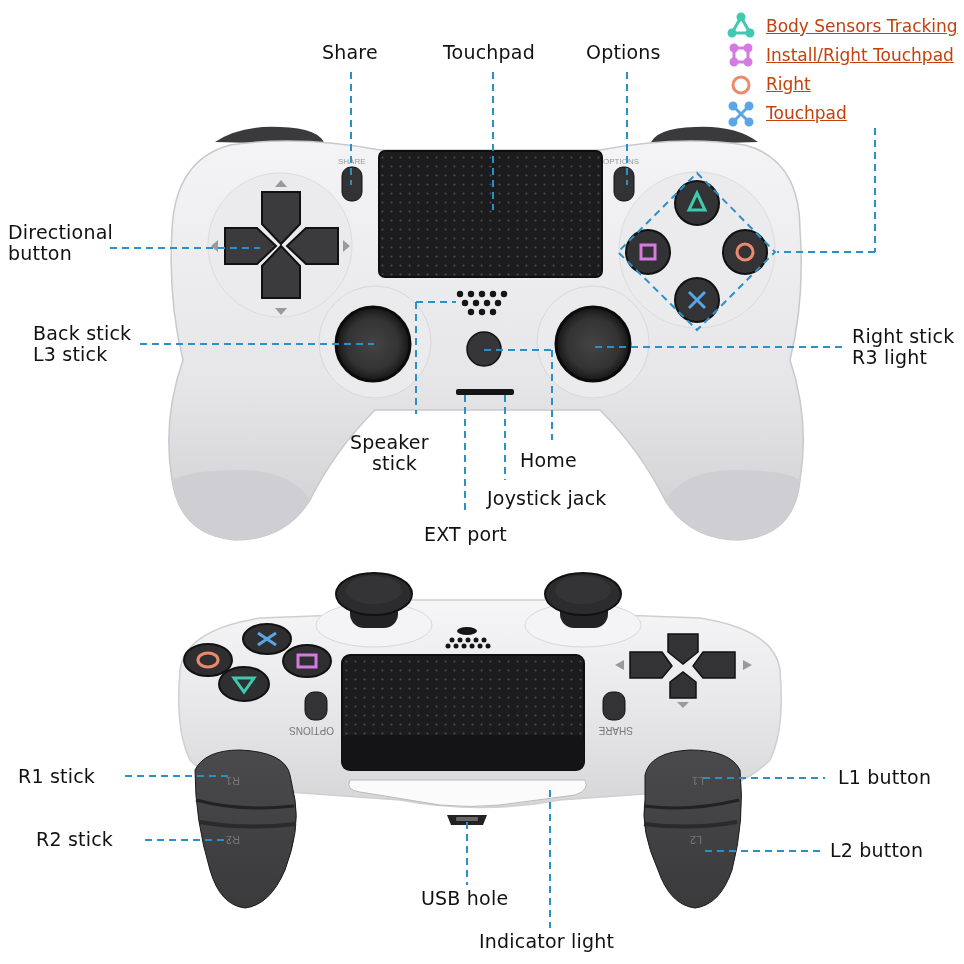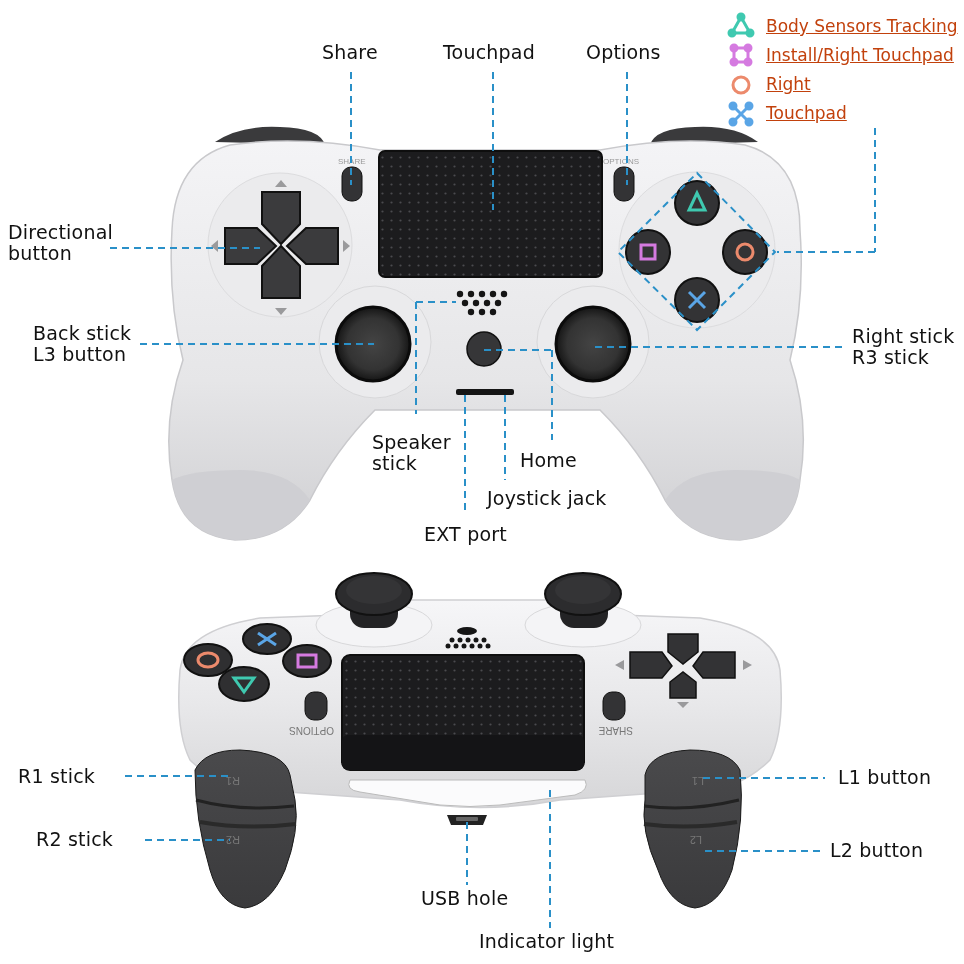--- a/index.html
+++ b/index.html
@@ -156,24 +156,24 @@
     <line class="lead" x1="505" y1="395" x2="505" y2="480"></line>
   </g>
 </svg>
 
 <div class="lbl" style="left:322px;top:42px">Share</div>
 <div class="lbl" style="left:443px;top:42px">Touchpad</div>
 <div class="lbl" style="left:586px;top:42px">Options</div>
 <div class="lbl" style="left:8px;top:222px">Directional</div>
 <div class="lbl" style="left:8px;top:243px">button</div>
 <div class="lbl" style="left:33px;top:323px">Back stick</div>
-<div class="lbl" style="left:33px;top:344px">L3 button</div>
+<div class="lbl" style="left:33px;top:344px">L3 stick</div>
 <div class="lbl" style="left:852px;top:326px">Right stick</div>
-<div class="lbl" style="left:852px;top:347px">R3 stick</div>
-<div class="lbl" style="left:372px;top:432px">Speaker</div>
+<div class="lbl" style="left:852px;top:347px">R3 light</div>
+<div class="lbl" style="left:350px;top:432px">Speaker</div>
 <div class="lbl" style="left:372px;top:453px">stick</div>
 <div class="lbl" style="left:520px;top:450px">Home</div>
 <div class="lbl" style="left:487px;top:488px">Joystick jack</div>
 <div class="lbl" style="left:424px;top:524px">EXT port</div>
 
 <svg width="964" height="964">
   <defs>
     <linearGradient id="topBody" x1="0" y1="0" x2="0" y2="1">
       <stop offset="0" stop-color="#f6f6f8"></stop>
         <stop offset="0.5" stop-color="#e8e8ea"></stop>

